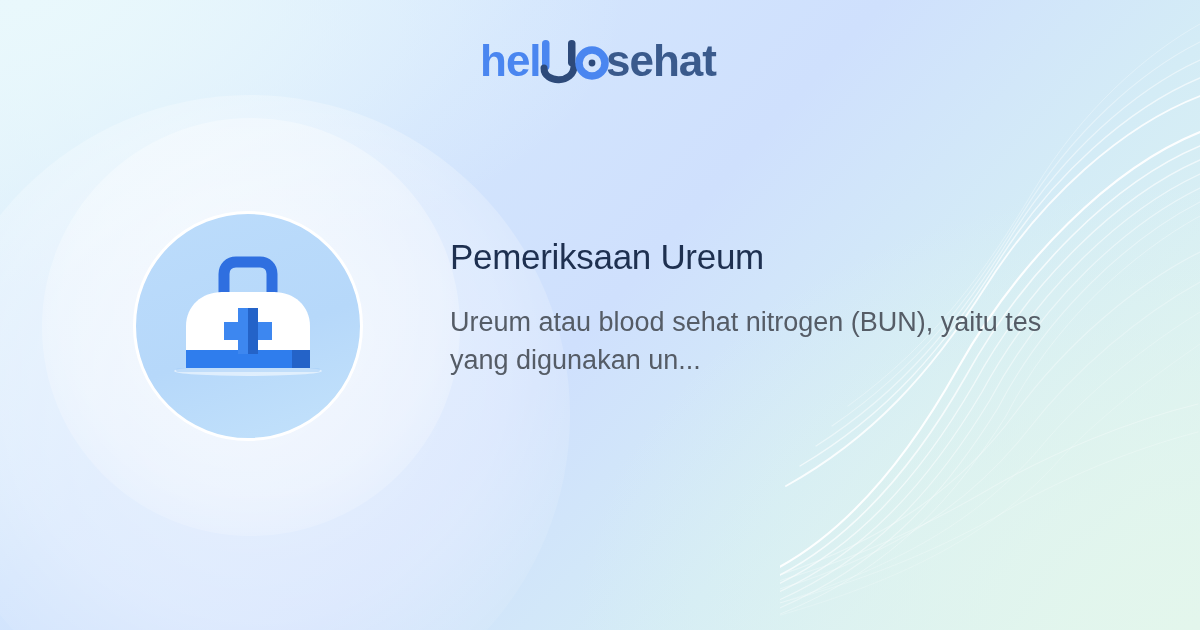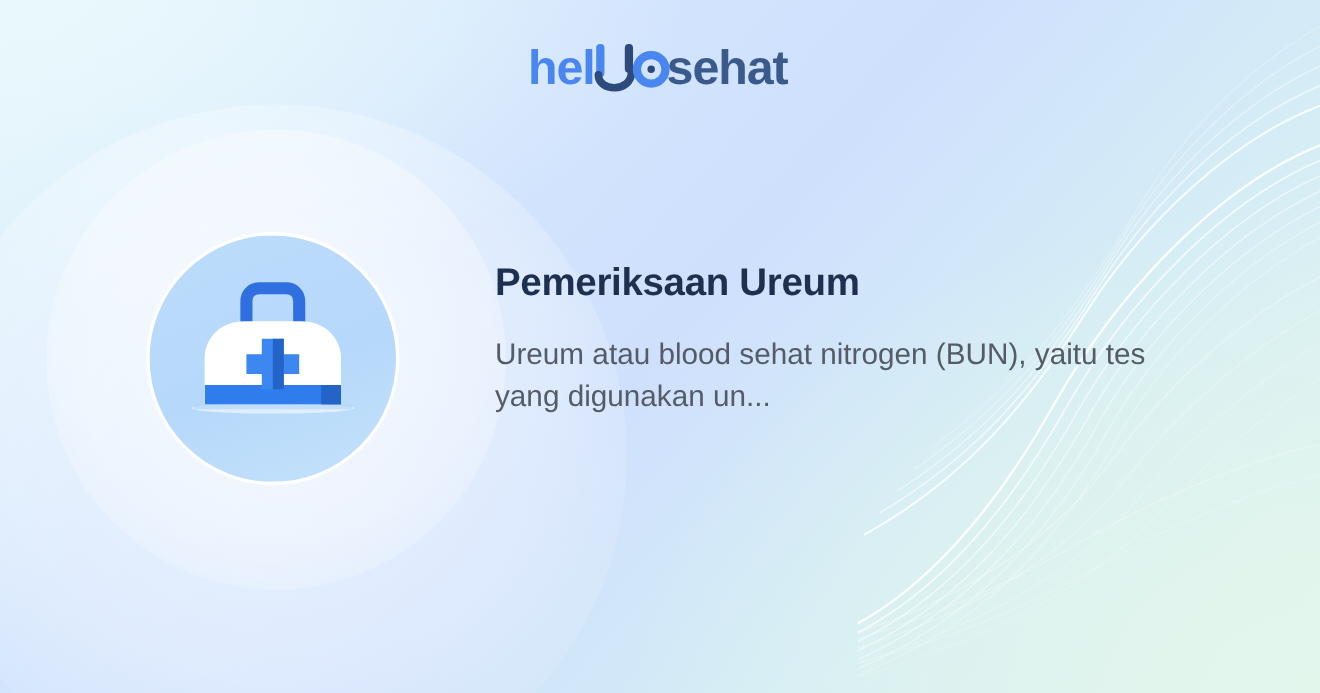--- a/index.html
+++ b/index.html
@@ -93,21 +93,21 @@
   
   #text-block {
     position: absolute;
     left: 450px;
     top: 236px;
     width: 620px;
   }
   #page-title {
     margin: 0;
     font-size: 35px;
-    font-weight: bold;
+    font-weight: normal;
     line-height: 1.22;
     letter-spacing: -0.3px;
     color: #1e3050;
   }
   #page-description {
     margin: 24px 0 0 0;
     font-size: 27px;
     font-weight: normal;
     line-height: 1.42;
     color: #555c66;

